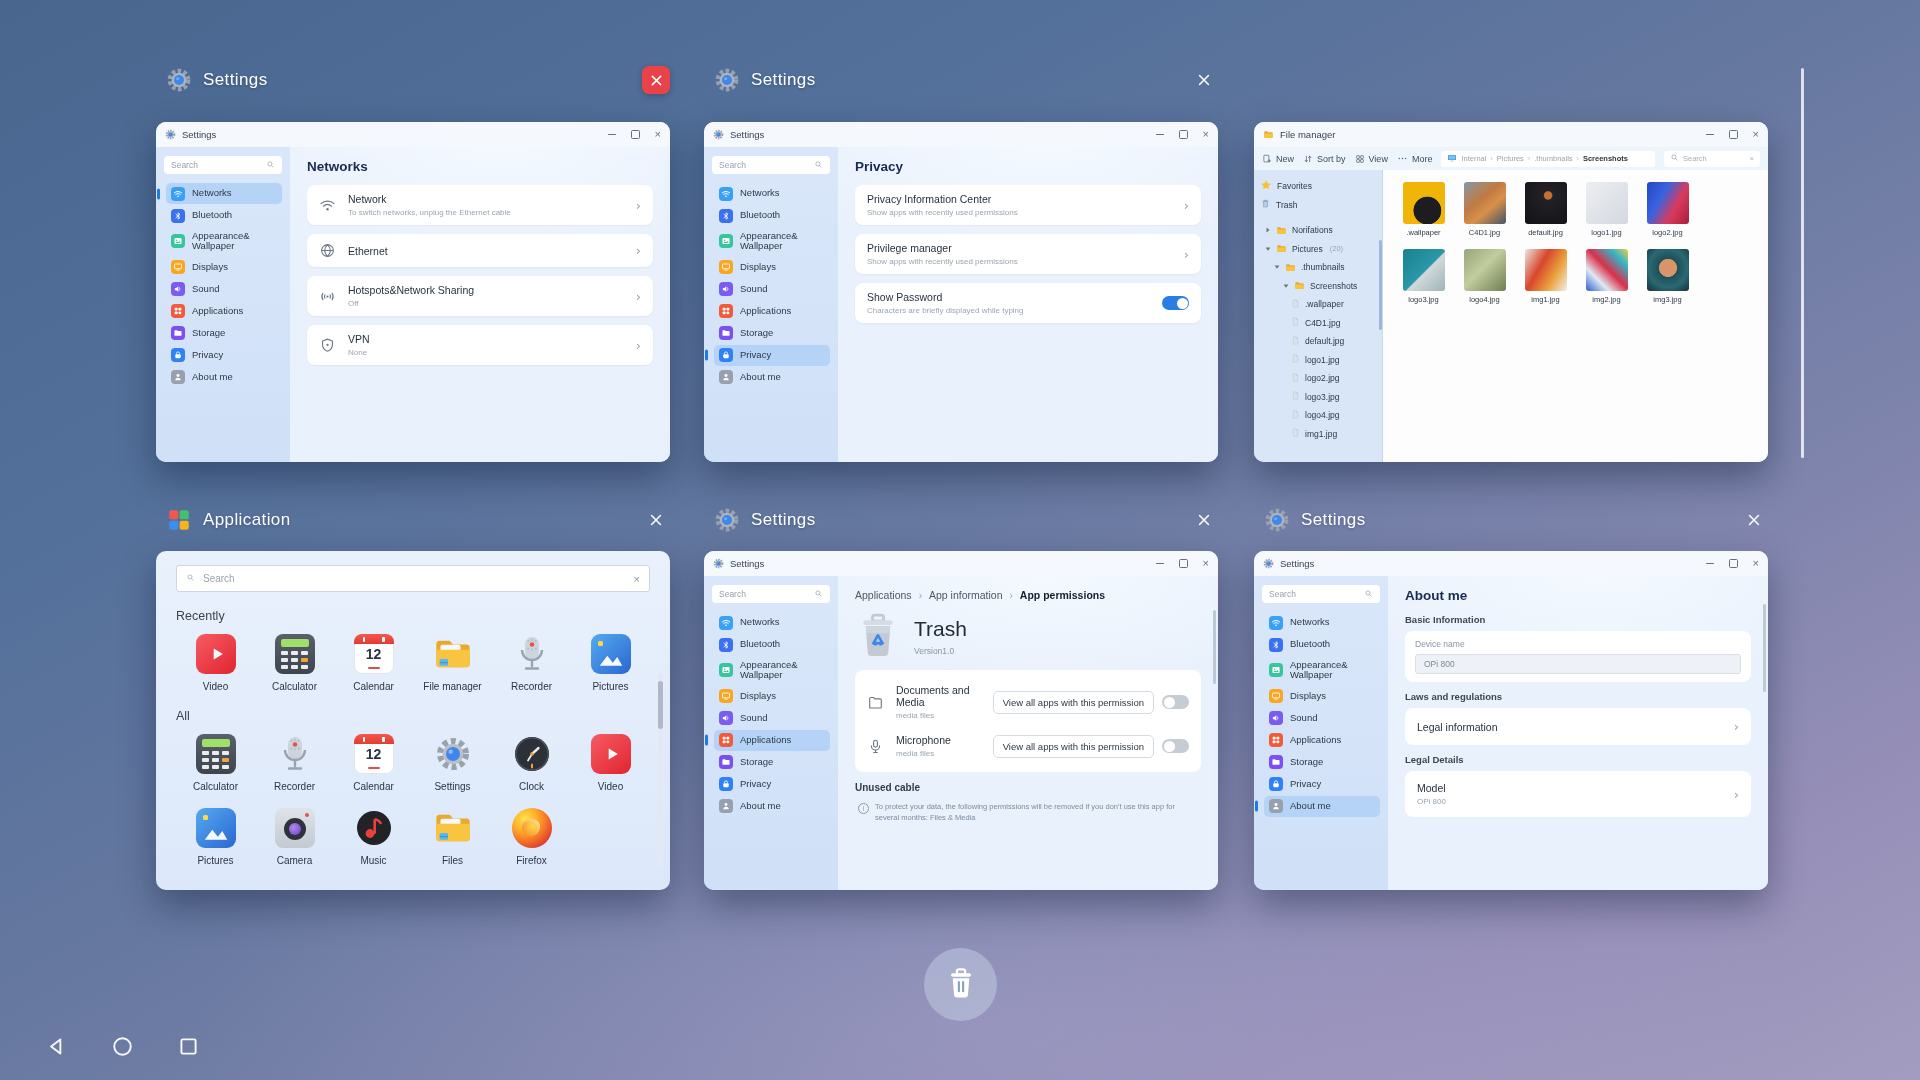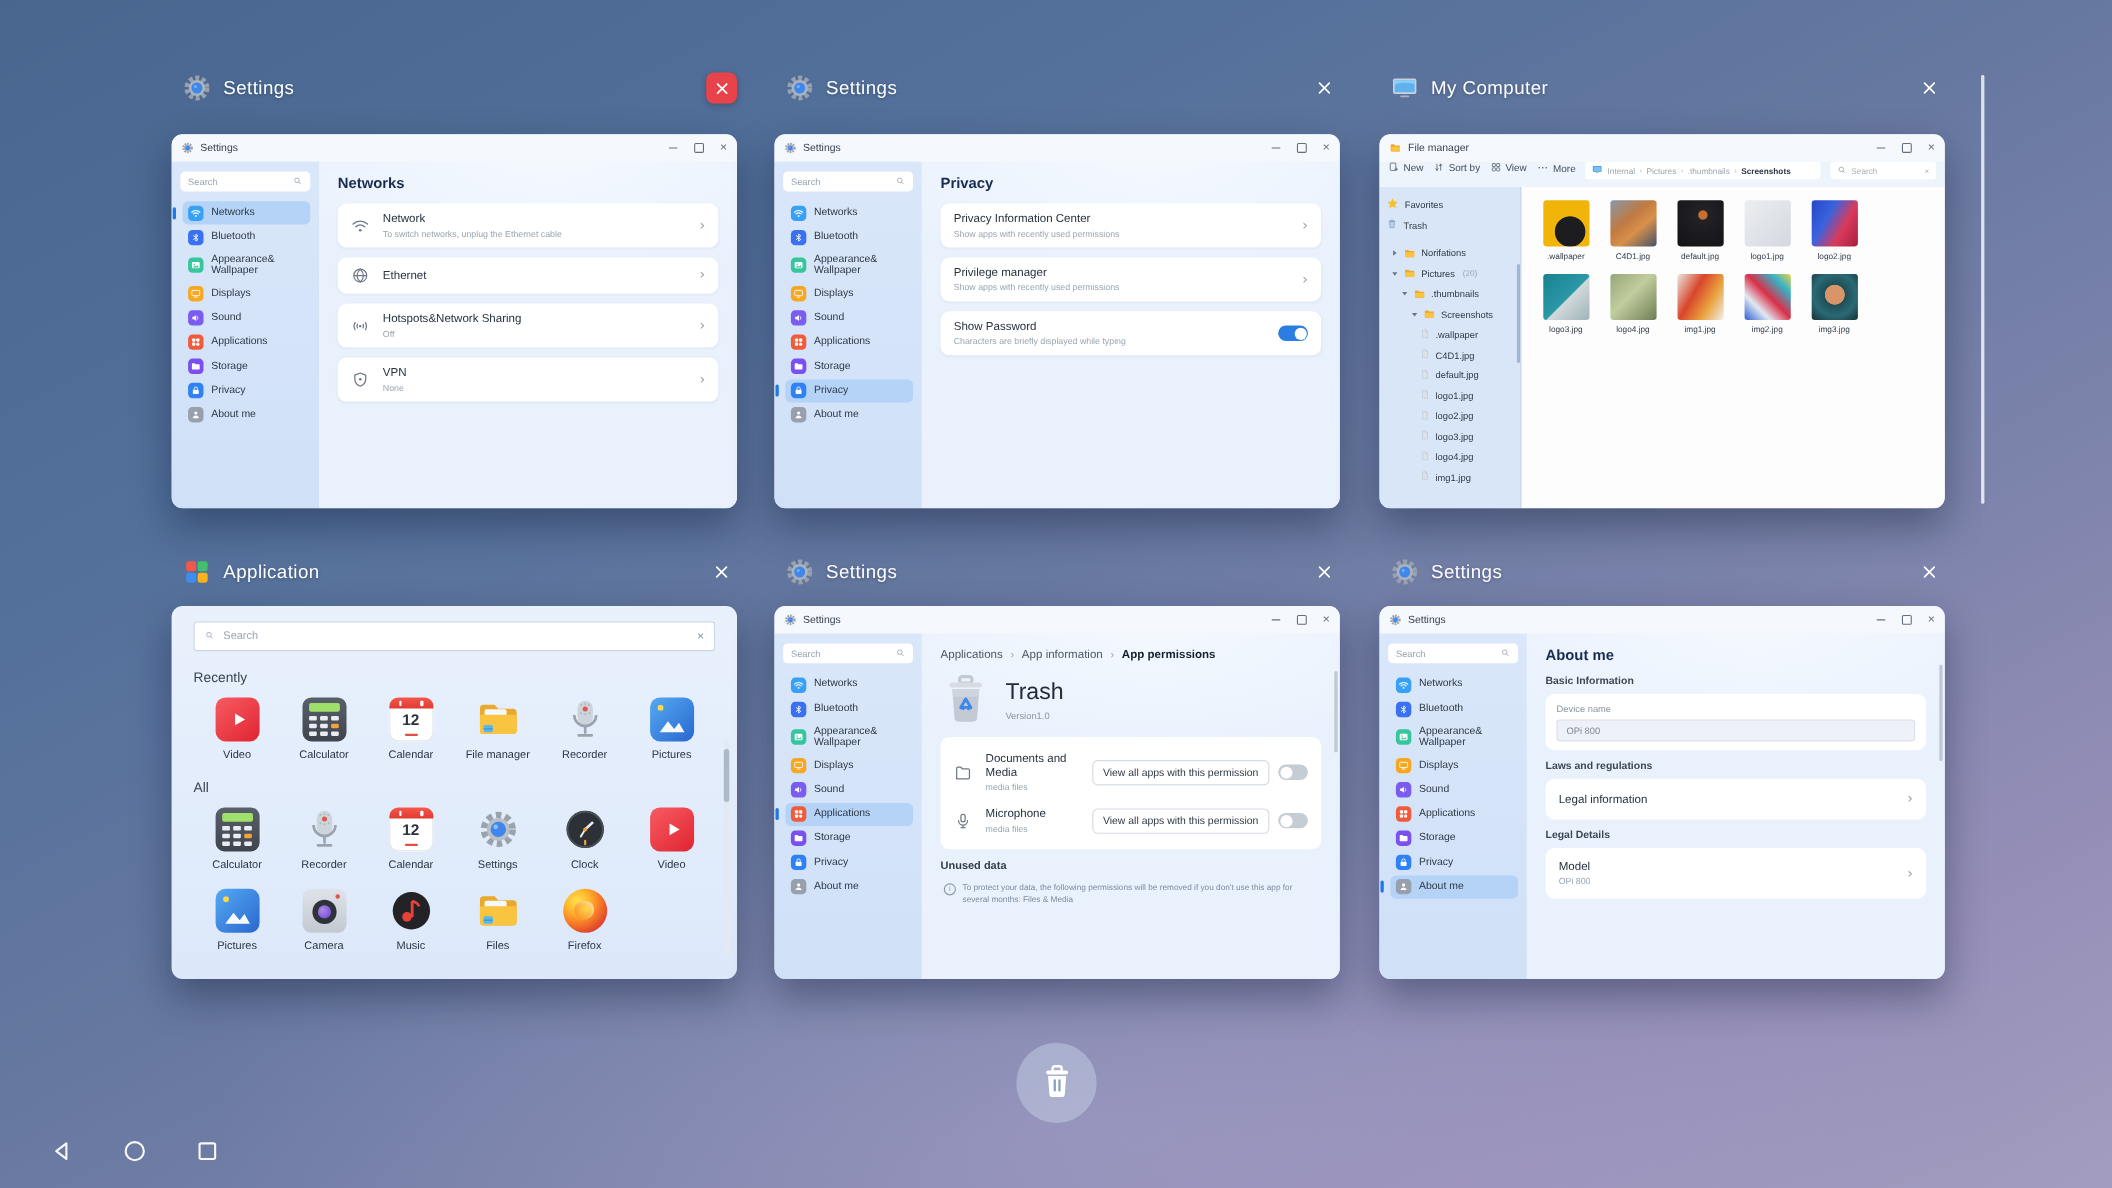--- a/index.html
+++ b/index.html
@@ -80,21 +80,21 @@
       radial-gradient(circle at 50% 46%, #e9bfa8 0 20%, rgba(233,191,168,0) 23%),
       radial-gradient(circle at 52% 66%, #343845 0 30%, rgba(52,56,69,0) 33%),
       linear-gradient(135deg,#eef3f7 0%,#cfe0ee 30%,#4f86c9 55%,#eef3f7 75%,#3f76bd 100%);}
   .owner{font-size:11px;color:#1f2936;margin-top:7px}
   .dev-card{background:#fff;border-radius:8px;padding:8px 10px}
   .dev-label{font-size:8.5px;color:#8a95a1}
   .dev-input{margin-top:5px;height:18px;background:#eef2f8;border:1px solid #d9dfe8;border-radius:3px;display:flex;align-items:center;padding:0 8px;font-size:8.5px;color:#7d8894}
   .link-row{background:#fff;border-radius:8px;display:flex;align-items:center;padding:11px 12px}
   .link-row .row-t{font-size:10.5px}
   
-  .fm-toolbar{height:23px;background:#eef4fc;display:flex;align-items:flex-start;padding:0 8px;gap:9px;font-size:9px;color:#414b58;flex:none}
+  .fm-toolbar{height:23px;background:#eef4fc;display:flex;align-items:center;padding:0 8px;gap:9px;font-size:9px;color:#414b58;flex:none}
   .fm-tool{display:flex;align-items:center;gap:4px;white-space:nowrap}
   .fm-tool svg{display:block}
   .fm-bc{flex:1;min-width:0;background:#fff;border-radius:3px;height:16px;display:flex;align-items:center;gap:4px;padding:0 6px;font-size:7.5px;color:#9aa4b0;overflow:hidden;white-space:nowrap}
   .fm-bc .crumb-last{color:#2c3540;font-weight:bold}
   .fm-bc .csep{font-size:7px;color:#b8c0ca}
   .fm-search{width:84px;flex:none;background:#fff;border-radius:3px;height:16px;display:flex;align-items:center;gap:4px;padding:0 6px;font-size:7.5px;color:#a7b0bb}
   .fm-body{flex:1;display:flex;min-height:0}
   .fm-side{width:118px;background:#d9e6f8;padding:7px 4px 0 6px;flex:none;overflow:hidden;position:relative;border-right:1px solid #c6d6ec}
   .fm-side .srow{display:flex;align-items:center;gap:5px;height:18.5px;font-size:8.5px;color:#2e3945;white-space:nowrap;overflow:hidden}
   .fm-side .count{color:#9aa5b3;font-size:7.5px;margin-left:2px}
@@ -460,34 +460,20 @@
               <div class="row-s">Characters are briefly displayed while typing</div>
             </div>
             <span class="toggle on"></span>
           </div>
         </div>
       </div>
     </div>
 </div>
 
 <div class="card row1 c3">
-  <div class="card-head">
-    <span class="head-icon"><svg viewBox="0 0 24 24">
-          <rect x="2.2" y="4" width="19.6" height="13" rx="1.6" fill="#c8d2dc"></rect>
-          <rect x="3.6" y="5.4" width="16.8" height="10.2" rx=".6" fill="#5fb2ee"></rect>
-          <path d="M3.6 5.4h16.8v3.2c-6-1.4-11.5-1.4-16.8.6z" fill="#8ccdf5"></path>
-          <rect x="8.2" y="18.2" width="7.6" height="1.6" rx=".8" fill="#aab4bf"></rect>
-        </svg></span>
-    <span class="head-title">My Computer</span>
-    <span class="close-btn">
-        <svg width="14" height="14" viewBox="0 0 12 12">
-          <path d="M2.2 2.2l7.6 7.6M9.8 2.2l-7.6 7.6" stroke="#fff" stroke-width="1.3" stroke-linecap="round"></path>
-        </svg>
-      </span>
-  </div>
   <div class="win" id="win2">
       <div class="titlebar">
         <span class="tb-icon">
           <svg viewBox="0 0 24 24">
             <path d="M2.8 6.4c0-.9.7-1.6 1.6-1.6h5l2 2.1h8.2c.9 0 1.6.7 1.6 1.6v9.1c0 .9-.7 1.6-1.6 1.6H4.4c-.9 0-1.6-.7-1.6-1.6z" fill="#eca92f"></path>
             <path d="M2.8 9.6h18.4v7.9c0 .9-.7 1.6-1.6 1.6H4.4c-.9 0-1.6-.7-1.6-1.6z" fill="#f9c440"></path>
           </svg>
         </span>
         <span class="tb-title">File manager</span>
         <div class="tb-controls">
@@ -1157,21 +1143,21 @@
                   </g>
                 </svg></span>
               <div class="row-tx">
                 <div class="row-t">Microphone</div>
                 <div class="row-s">media files</div>
               </div>
               <button class="perm-btn">View all apps with this permission</button>
               <span class="toggle off"></span>
             </div>
           </div>
-          <div class="sec-label">Unused data</div>
+          <div class="sec-label">Unused cable</div>
           <div class="note">
             <span class="note-i">i</span>
             <span>To protect your data, the following permissions will be removed if you don't use this app for several months: Files &amp; Media</span>
           </div>
           <span class="vscroll" style="top: 34px; height: 74px;"></span>
         </div>
       </div>
     </div>
 </div>
 

